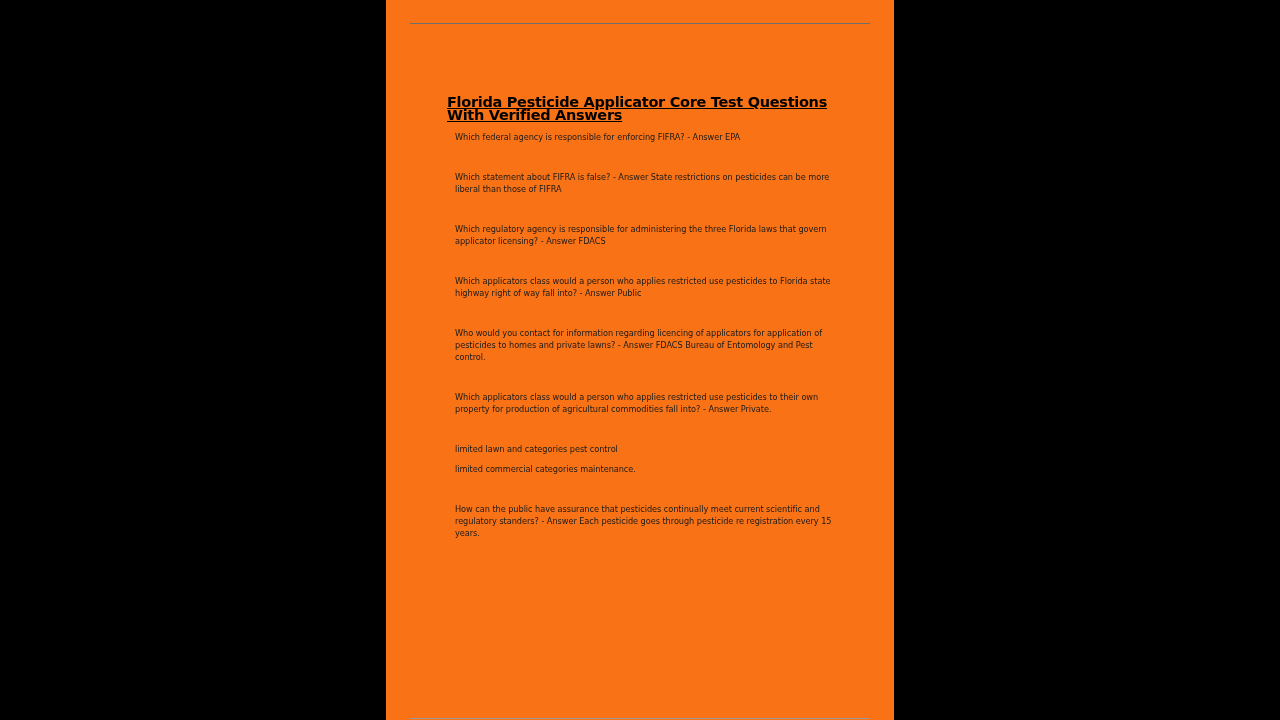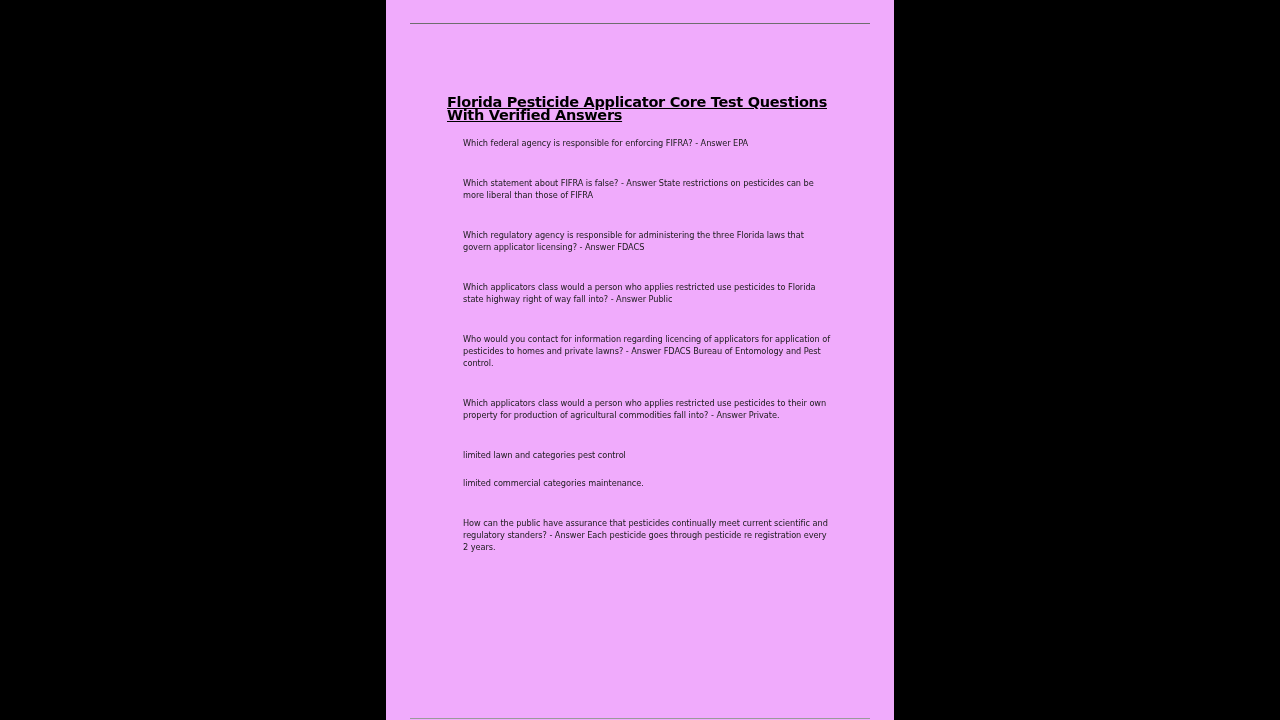--- a/index.html
+++ b/index.html
@@ -15,21 +15,21 @@
       width: 1280px;
       height: 720px;
       background: #000000;
     }
     .page {
       position: absolute;
       left: 386px;
       top: 0;
       width: 508px;
       height: 720px;
-      background: #f0abfc;
+      background: #f97316;
     }
     .rule {
       position: absolute;
       left: 24px;
       width: 460px;
       height: 1px;
       background: #6e6e6e;
     }
     .rule.top { top: 23px; }
     .rule.bottom { top: 718px; background: #9a9a9a; }
@@ -47,21 +47,21 @@
       font-weight: bold;
       line-height: 12.5px;
       text-decoration: underline;
       margin: 0 0 10px 0;
       color: #000;
       letter-spacing: -0.3px;
     }
     .qa {
       font-size: 8.2px;
       line-height: 12px;
-      margin: 16px;
+      margin: 8px;
       letter-spacing: -0.05px;
     }
     .qa-block { margin-bottom: 28px; }
     .sub-line {
       font-size: 8.2px;
       line-height: 12px;
       margin-top: 8px;
     }
   </style>
 </head>
@@ -90,19 +90,19 @@
         <p class="qa">Who would you contact for information regarding licencing of applicators for application of pesticides to homes and private lawns? - Answer FDACS Bureau of Entomology and Pest control.</p>
       </div>
       <div class="qa-block">
         <p class="qa">Which applicators class would a person who applies restricted use pesticides to their own property for production of agricultural commodities fall into? - Answer Private.</p>
       </div>
       <div class="qa-block">
         <p class="qa sub-line">limited lawn and categories pest control</p>
         <p class="qa sub-line">limited commercial categories maintenance.</p>
       </div>
       <div class="qa-block">
-        <p class="qa">How can the public have assurance that pesticides continually meet current scientific and regulatory standers? - Answer Each pesticide goes through pesticide re registration every 2 years.</p>
+        <p class="qa">How can the public have assurance that pesticides continually meet current scientific and regulatory standers? - Answer Each pesticide goes through pesticide re registration every 15 years.</p>
       </div>
     </div>
 
     <div class="rule bottom"></div>
   </div>
 </div>
 
 </body></html>

